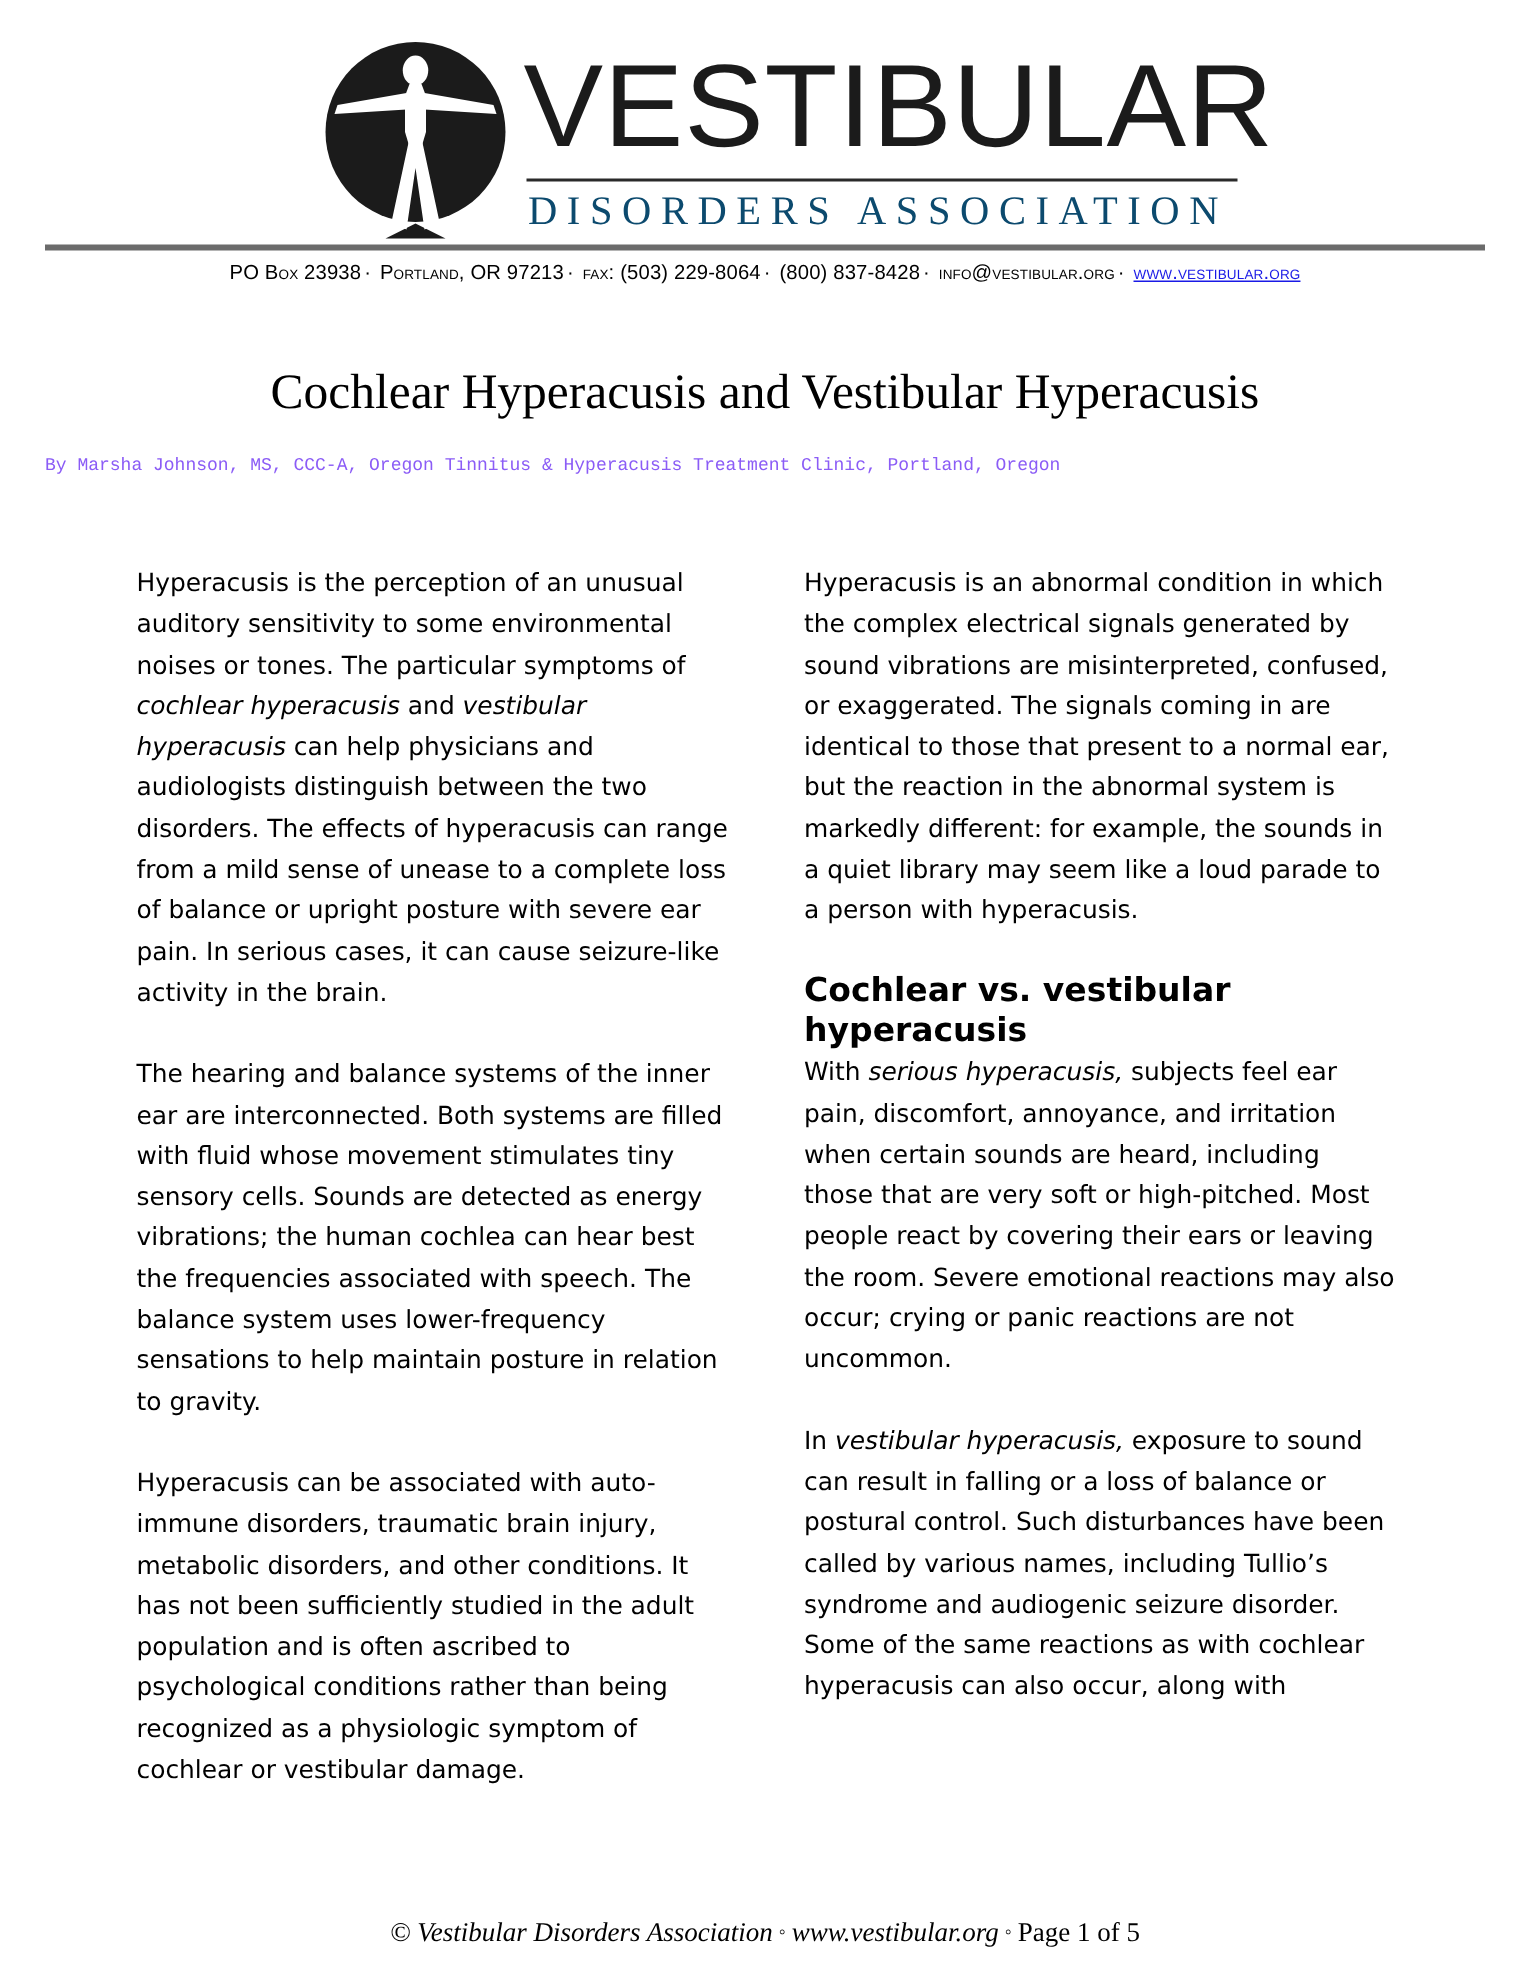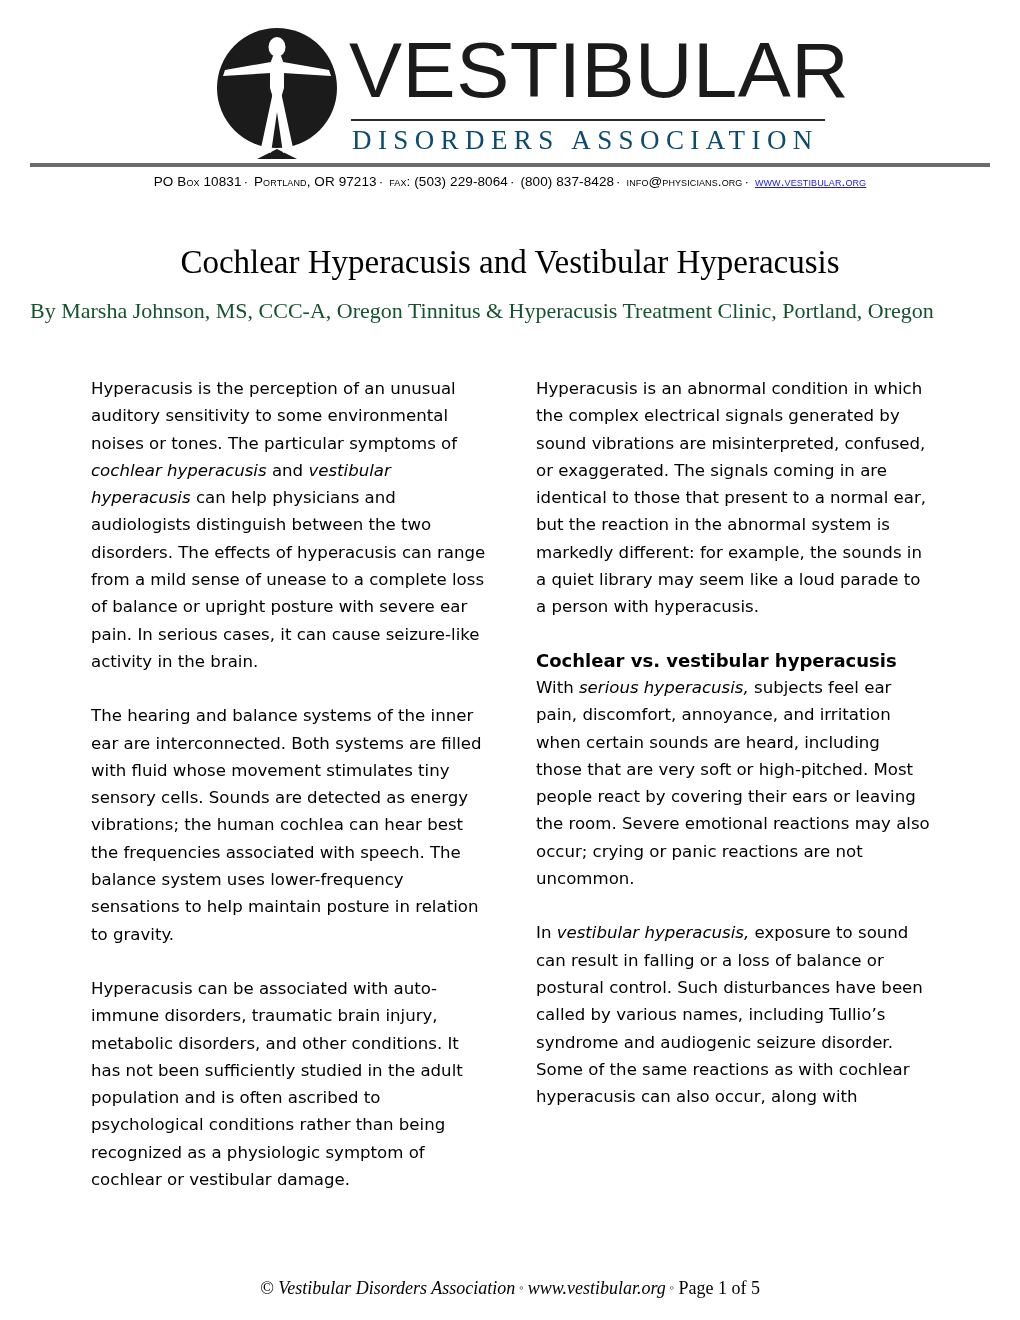--- a/index.html
+++ b/index.html
@@ -115,24 +115,24 @@
     line-height: 40px;
     color: #000000;
   }
 
   
   .byline {
     position: absolute;
     left: 30px;
     top: 297px;
     width: 940px;
-    font-family: Liberation Serif, serif;
-    font-size: 22px;
+    font-family: Liberation Mono, monospace;
+    font-size: 12px;
     line-height: 27px;
-    color: #14532d;
+    color: #8b5cf6;
   }
 
   
   .columns {
     position: absolute;
     left: 0;
     top: 375px;
     width: 1020px;
     height: 850px;
     text-decoration: underline;
@@ -150,21 +150,21 @@
     font-family: "DejaVu Sans", sans-serif;
     font-size: 16.6px;
     line-height: 27.3px;
     color: #000000;
     text-align: left;
   }
   .col p.spacer-top { margin-top: 27px; }
   .col h2 {
     margin: 0;
     font-family: "DejaVu Sans", sans-serif;
-    font-size: 18px;
+    font-size: 22px;
     line-height: 27.3px;
     font-weight: bold;
     color: #000000;
   }
   .col em { font-style: italic; }
 
   
   .footer {
     position: absolute;
     left: 0;
@@ -204,26 +204,26 @@
       <div class="wordmark-rule"></div>
       <div class="wordmark-sub">DISORDERS ASSOCIATION</div>
     </div>
 
   </div>
 </div>
 
 <div class="header-rule"></div>
 
 <div class="address-line">
-  <span>PO Box 10831</span><span class="sep">·</span>
+  <span>PO Box 23938</span><span class="sep">·</span>
   <span>Portland, OR 97213</span><span class="sep">·</span>
   <span>fax:</span>
   <span class="num">(503) 229-8064</span><span class="sep">·</span>
   <span class="num">(800) 837-8428</span><span class="sep">·</span>
-  <span>info@physicians.org</span><span class="sep">·</span>
+  <span>info@vestibular.org</span><span class="sep">·</span>
   <a href="#">www.vestibular.org</a>
 </div>
 
 <h1 class="doc-title">Cochlear Hyperacusis and Vestibular Hyperacusis</h1>
 <div class="byline">By Marsha Johnson, MS, CCC-A, Oregon Tinnitus &amp; Hyperacusis Treatment Clinic, Portland, Oregon</div>
 
 <div class="columns">
   <div class="col col-left" id="col-left">
       <p>Hyperacusis is the perception of an unusual auditory sensitivity to some environmental noises or tones. The particular symptoms of <em>cochlear hyperacusis</em> and <em>vestibular hyperacusis</em> can help physicians and audiologists distinguish between the two disorders. The effects of hyperacusis can range from a mild sense of unease to a complete loss of balance or upright posture with severe ear pain. In serious cases, it can cause seizure-like activity in the brain.</p>
       <p class="spacer-top">The hearing and balance systems of the inner ear are interconnected. Both systems are filled with fluid whose movement stimulates tiny sensory cells. Sounds are detected as energy vibrations; the human cochlea can hear best the frequencies associated with speech. The balance system uses lower-frequency sensations to help maintain posture in relation to gravity.</p>

